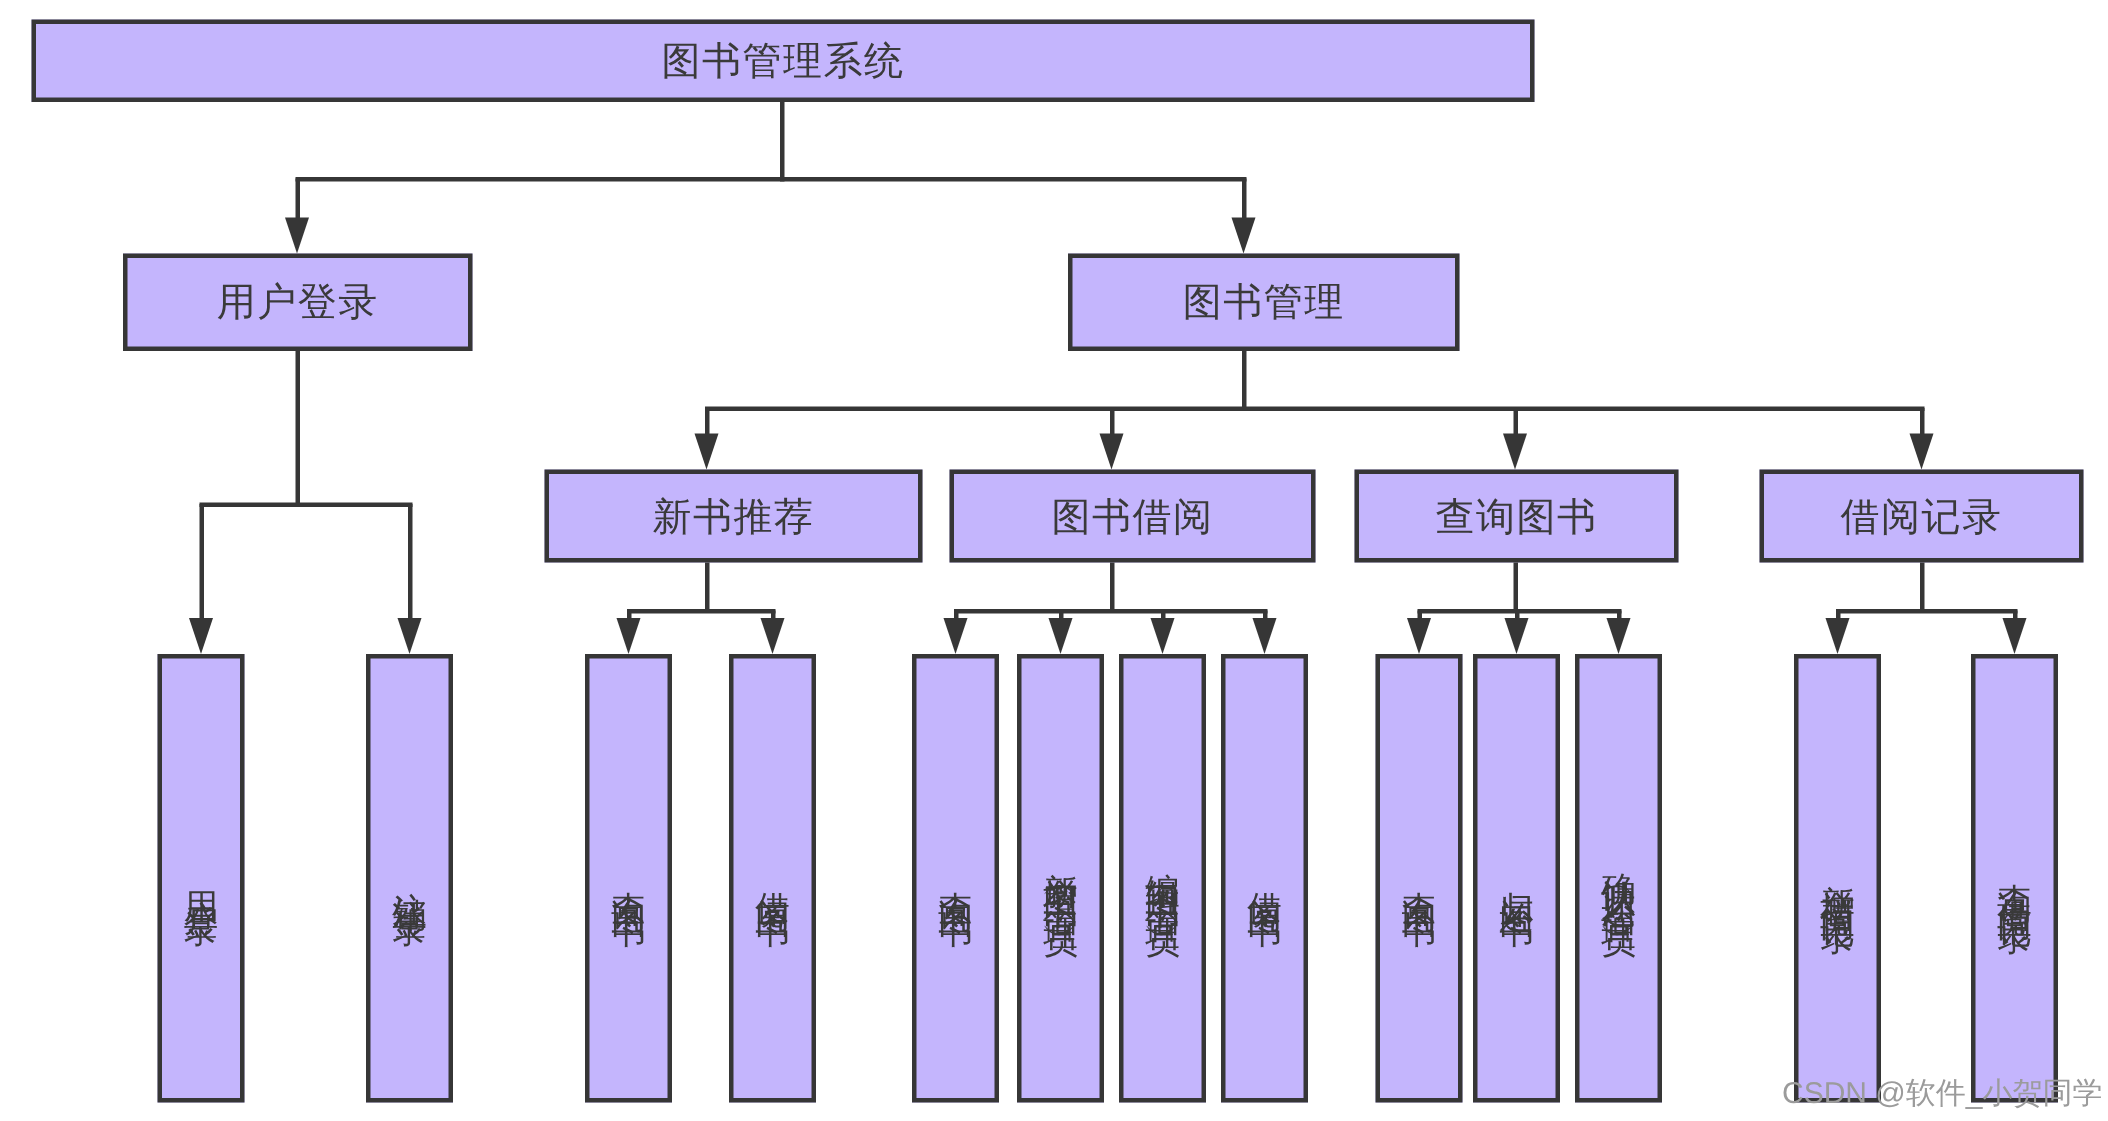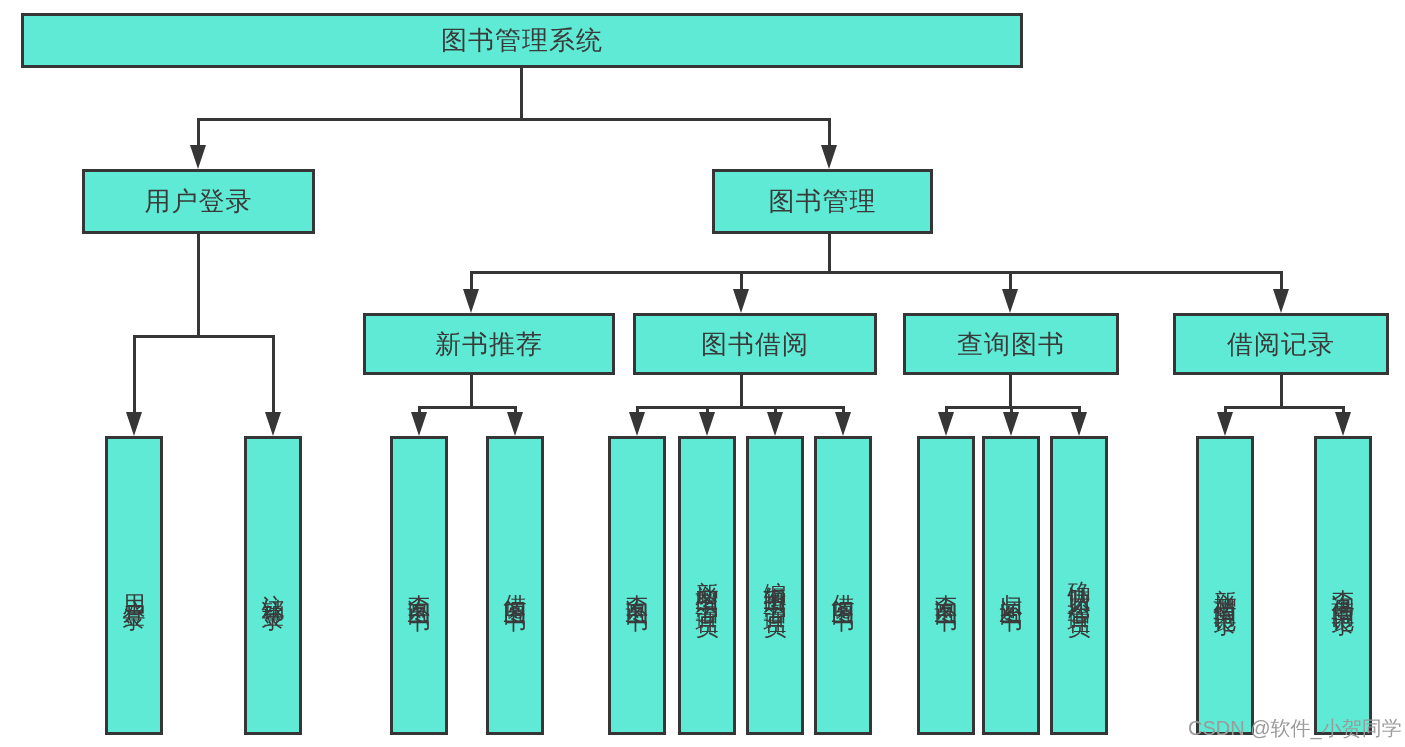--- a/index.html
+++ b/index.html
@@ -1,19 +1,19 @@
 <!DOCTYPE html>
 <html><head>
 <meta charset="utf-8">
 <style>
   html,body{margin:0;padding:0;background:#ffffff;}
   body{width:1405px;height:747px;overflow:hidden;position:relative;
        font-family:"Liberation Sans","DejaVu Sans",sans-serif;}
   .canvas{position:absolute;left:0;top:0;width:1405px;height:747px;background:#ffffff;}
-  .box{position:absolute;box-sizing:border-box;background:#5eead4;
+  .box{position:absolute;box-sizing:border-box;background:#c4b5fd;
        border:3px solid #363636;color:#3a3a3a;
        display:flex;align-items:center;justify-content:center;}
   .hbox{font-size:26px;letter-spacing:1px;}
   .vbox{font-size:23px;}
   .vbox .vtext{writing-mode:vertical-rl;text-orientation:mixed;
        letter-spacing:5px;line-height:1;white-space:nowrap;}
   .vline{position:absolute;width:3px;background:#363636;}
   .hline{position:absolute;height:3px;background:#363636;}
   .arrow{position:absolute;width:0;height:0;
        border-left:8.5px solid transparent;border-right:8.5px solid transparent;
@@ -22,21 +22,21 @@
        font-size:20px;color:#9b9b9b;white-space:nowrap;}
 </style>
 </head>
 <body>
 
 <div class="canvas">
 
   <div class="box hbox" style="left:21px;top:13px;width:1002px;height:55px">图书管理系统</div>
 
   <div class="box hbox" style="left:82px;top:169px;width:233px;height:65px">用户登录</div>
-  <div class="box hbox" style="left:712px;top:169px;width:221px;height:65px">图书管理</div>
+  <div class="box hbox" style="left:712px;top:169px;width:261px;height:65px">图书管理</div>
 
   <div class="box hbox" style="left:363px;top:313px;width:252px;height:62px">新书推荐</div>
   <div class="box hbox" style="left:633px;top:313px;width:244px;height:62px">图书借阅</div>
   <div class="box hbox" style="left:903px;top:313px;width:216px;height:62px">查询图书</div>
   <div class="box hbox" style="left:1173px;top:313px;width:216px;height:62px">借阅记录</div>
 
   <div class="box vbox" style="left:105px;top:436px;width:58px;height:299px">
     <span class="vtext">用户登录</span>
   </div>
   <div class="box vbox" style="left:244px;top:436px;width:58px;height:299px">

